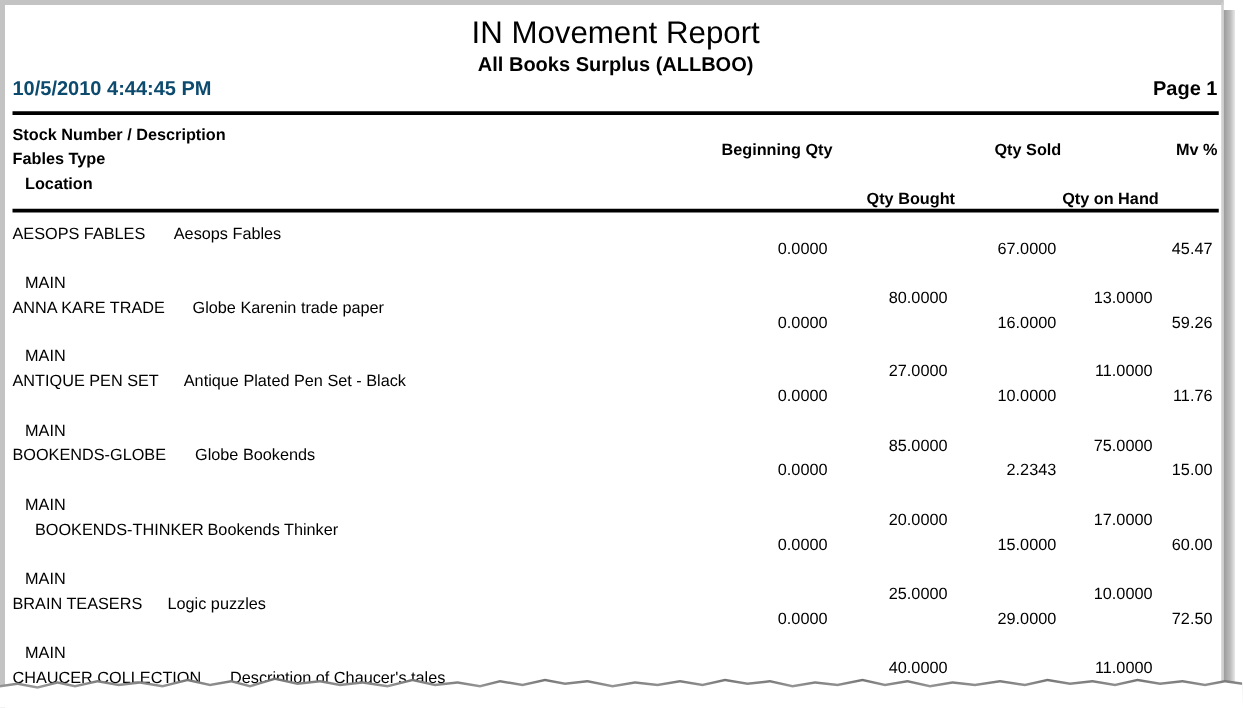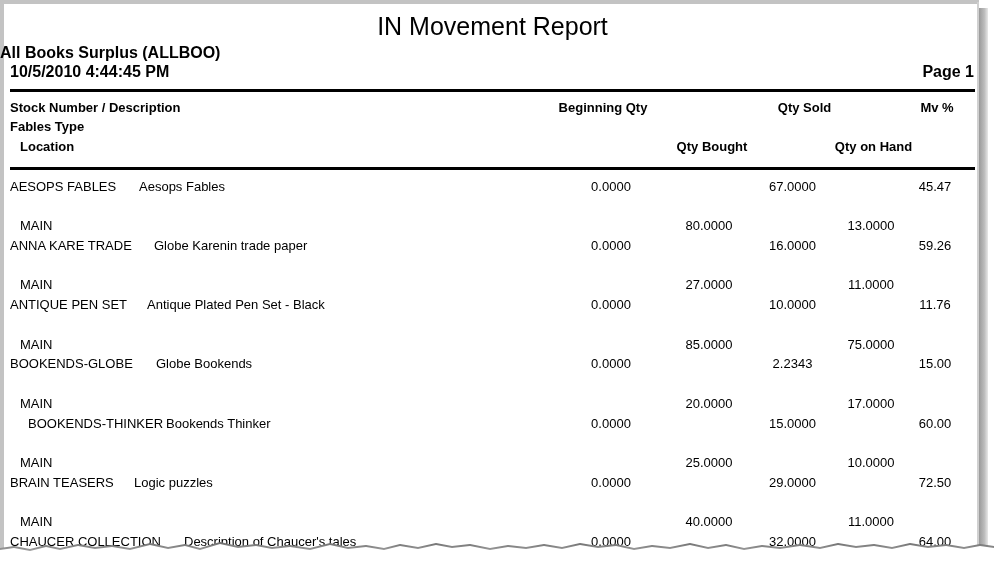--- a/index.html
+++ b/index.html
@@ -23,40 +23,40 @@
   .shadow-right-inner {
     position: absolute; left: 977px; top: 2px; width: 2px; height: 550px;
     background: #d0d0d0;
   }
   .title {
     position: absolute; left: 0; width: 985px; top: 12px;
     text-align: center; font-size: 25px; color: #000;
   }
   .subtitle {
     position: absolute; left: 0; width: 985px; top: 44px;
-    font-size: 16px; font-weight: bold; color: #000;
+    text-align: center; font-size: 16px; font-weight: bold; color: #000;
   }
   .datetime {
     position: absolute; left: 10px; top: 63px;
-    font-size: 16px; font-weight: bold; color: #000000;
+    font-size: 16px; font-weight: bold; color: #0c4a6e;
   }
   .page-num {
     position: absolute; right: 20px; top: 63px;
     font-size: 16px; font-weight: bold; color: #000;
   }
   .rule {
     position: absolute; left: 10px; width: 965px; height: 3px; background: #000;
   }
   .hdr {
     position: absolute; font-size: 13px; font-weight: bold; color: #000; white-space: nowrap;
   }
   .cell {
     position: absolute; font-size: 13px; color: #000; white-space: nowrap;
   }
-  .right { text-align: center; }
+  .right { text-align: right; margin-top: 12px; }
   .torn {
     position: absolute; left: 0; top: 538px; width: 994px; height: 28px;
   }
 </style>
 </head>
 <body>
 
 <div class="frame"></div>
 <div class="shadow-right-inner"></div>
 <div class="shadow-right"></div>

